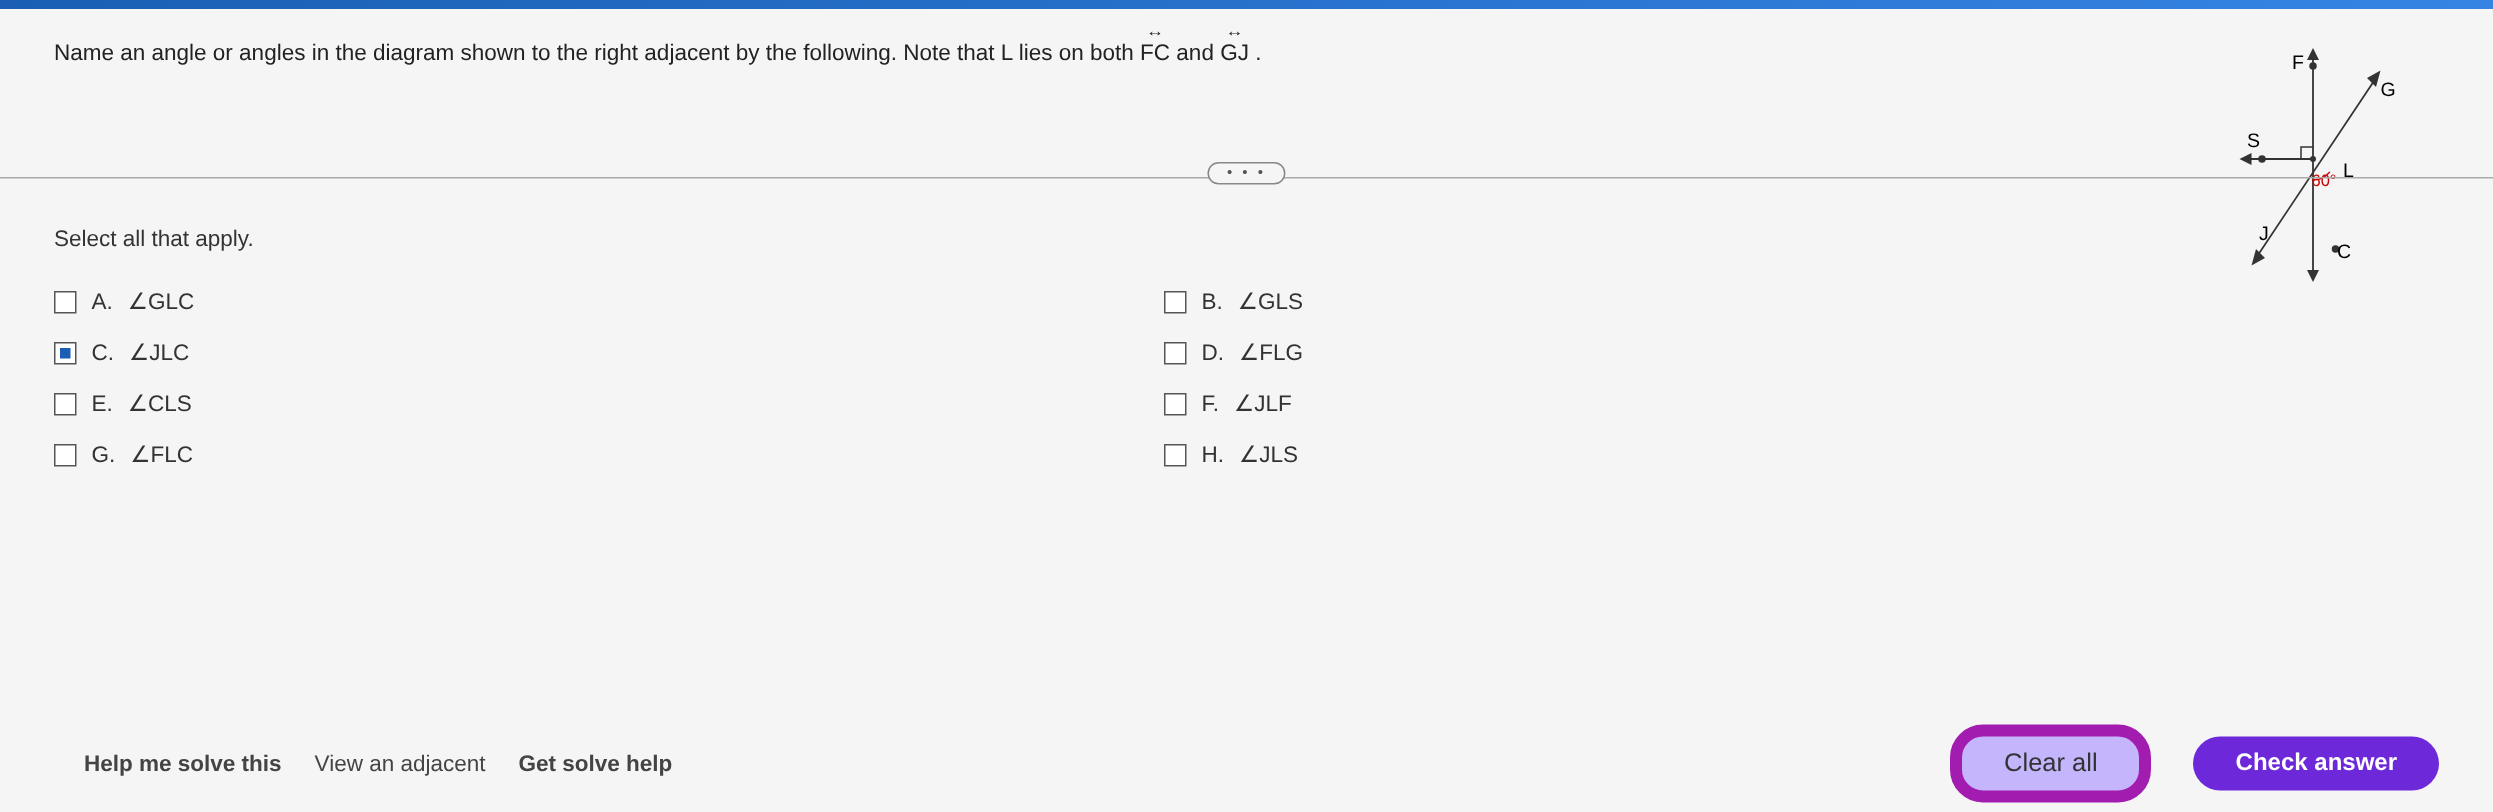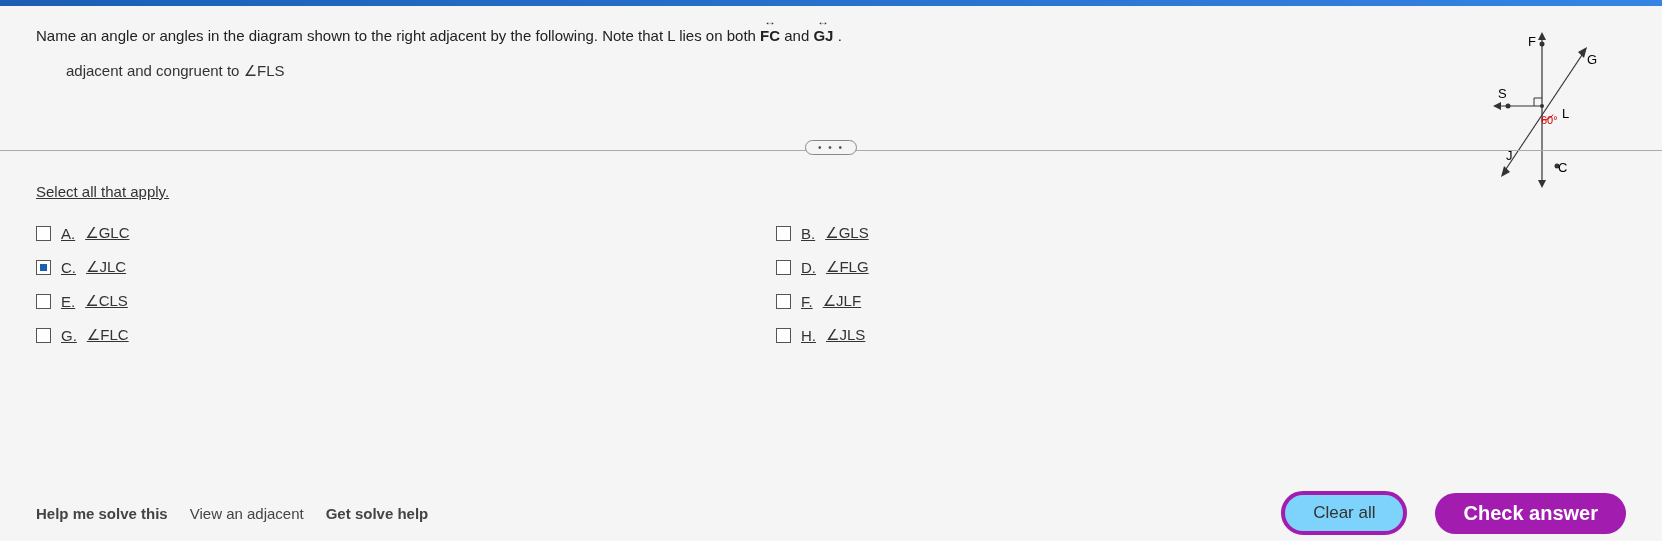--- a/index.html
+++ b/index.html
@@ -22,21 +22,20 @@
       position: relative;
     }
     .question-text {
       font-size: 15px;
       line-height: 1.6;
       color: #222;
     }
     .overline {
       position: relative;
       display: inline-block;
-      font-weight: bold;
     }
     .overline::before {
       content: "↔";
       position: absolute;
       top: -10px;
       left: 50%;
       transform: translateX(-50%) scaleX(1.2);
       font-size: 10px;
     }
     .sub-question {
@@ -66,21 +65,20 @@
       border: 1px solid #888;
       border-radius: 10px;
       padding: 1px 12px;
       font-size: 10px;
       letter-spacing: 2px;
       color: #555;
       cursor: pointer;
     }
     .answers {
       padding: 32px 25px 10px 36px;
-      text-decoration: underline;
     }
     .answers-prompt {
       font-size: 15px;
       margin-bottom: 24px;
     }
     .options-grid {
       display: grid;
       grid-template-columns: 740px 740px;
       row-gap: 16px;
     }
@@ -114,64 +112,61 @@
       padding: 0 36px;
       display: flex;
       justify-content: space-between;
       align-items: center;
     }
     .help-links {
       display: flex;
       gap: 22px;
       color: #444;
       font-size: 15px;
+      margin-left: 20px;
     }
     .help-links span { cursor: pointer; }
     .bold-link { font-weight: bold; }
     .action-buttons {
       display: flex;
       gap: 28px;
       align-items: center;
     }
     .btn-clear {
-      border: 4px solid #a21caf;
-      background: #7dd3fc;
+      border: 8px solid #a21caf;
+      background: #c4b5fd;
       color: #333;
       border-radius: 22px;
       padding: 8px 28px;
       font-size: 17px;
       cursor: pointer;
     }
     .btn-check {
       border: none;
-      background: #a21caf;
+      background: #6d28d9;
       color: #fff;
       border-radius: 22px;
       padding: 9px 28px;
-      font-size: 20px;
+      font-size: 16px;
       font-weight: bold;
       cursor: pointer;
     }
   </style>
 </head>
 <body>
 
 <div class="top-bar"></div>
 
 <div class="question-area">
   <div class="question-text">
     <span>Name an angle or angles in the diagram shown to the right adjacent by the following. Note that L lies on both </span>
     <span class="overline">FC</span>
     <span> and </span>
     <span class="overline">GJ</span>
     <span>.</span>
-  </div>
-  <div class="sub-question">
-    <span>adjacent and congruent to </span>
-    <span class="angle">∠FLS</span>
   </div>
 
   <svg class="diagram" viewBox="0 0 180 180">
 
     <line x1="100" y1="12" x2="100" y2="160" stroke="#333" stroke-width="1.2"></line>
     <polygon points="100,8 96,16 104,16" fill="#333"></polygon>
     <polygon points="100,164 96,156 104,156" fill="#333"></polygon>
 
     <line x1="55" y1="82" x2="100" y2="82" stroke="#333" stroke-width="1.2"></line>
     <polygon points="51,82 59,78 59,86" fill="#333"></polygon>

